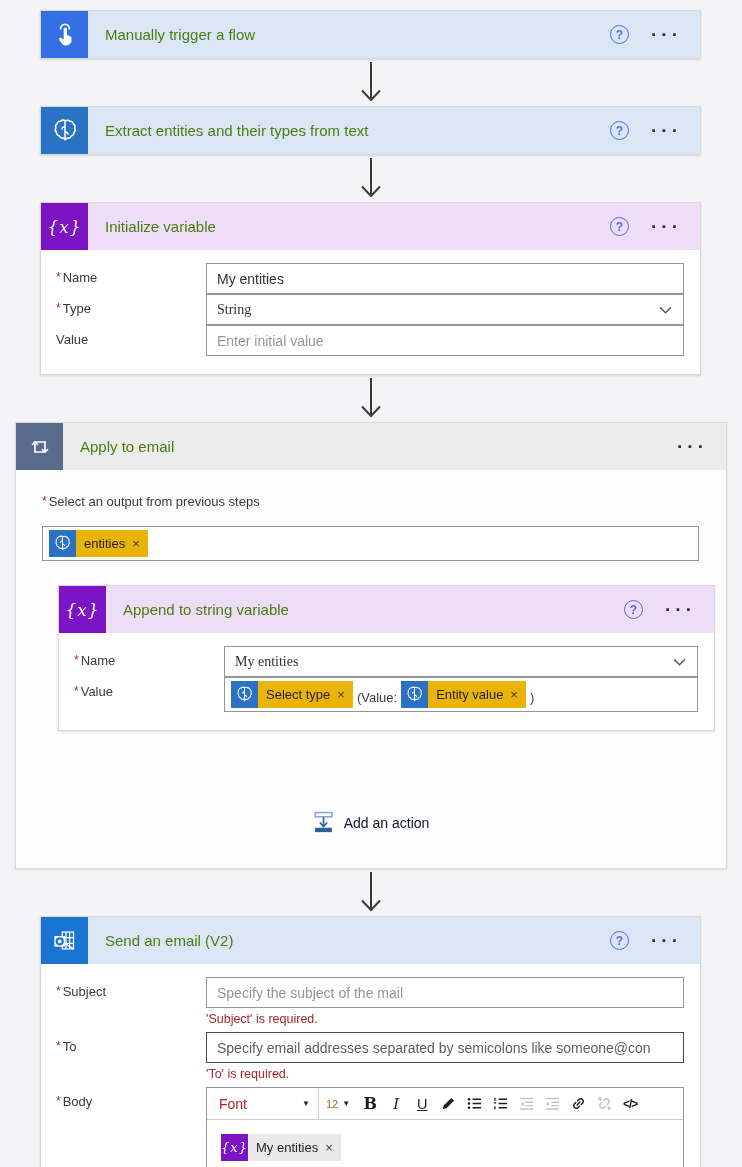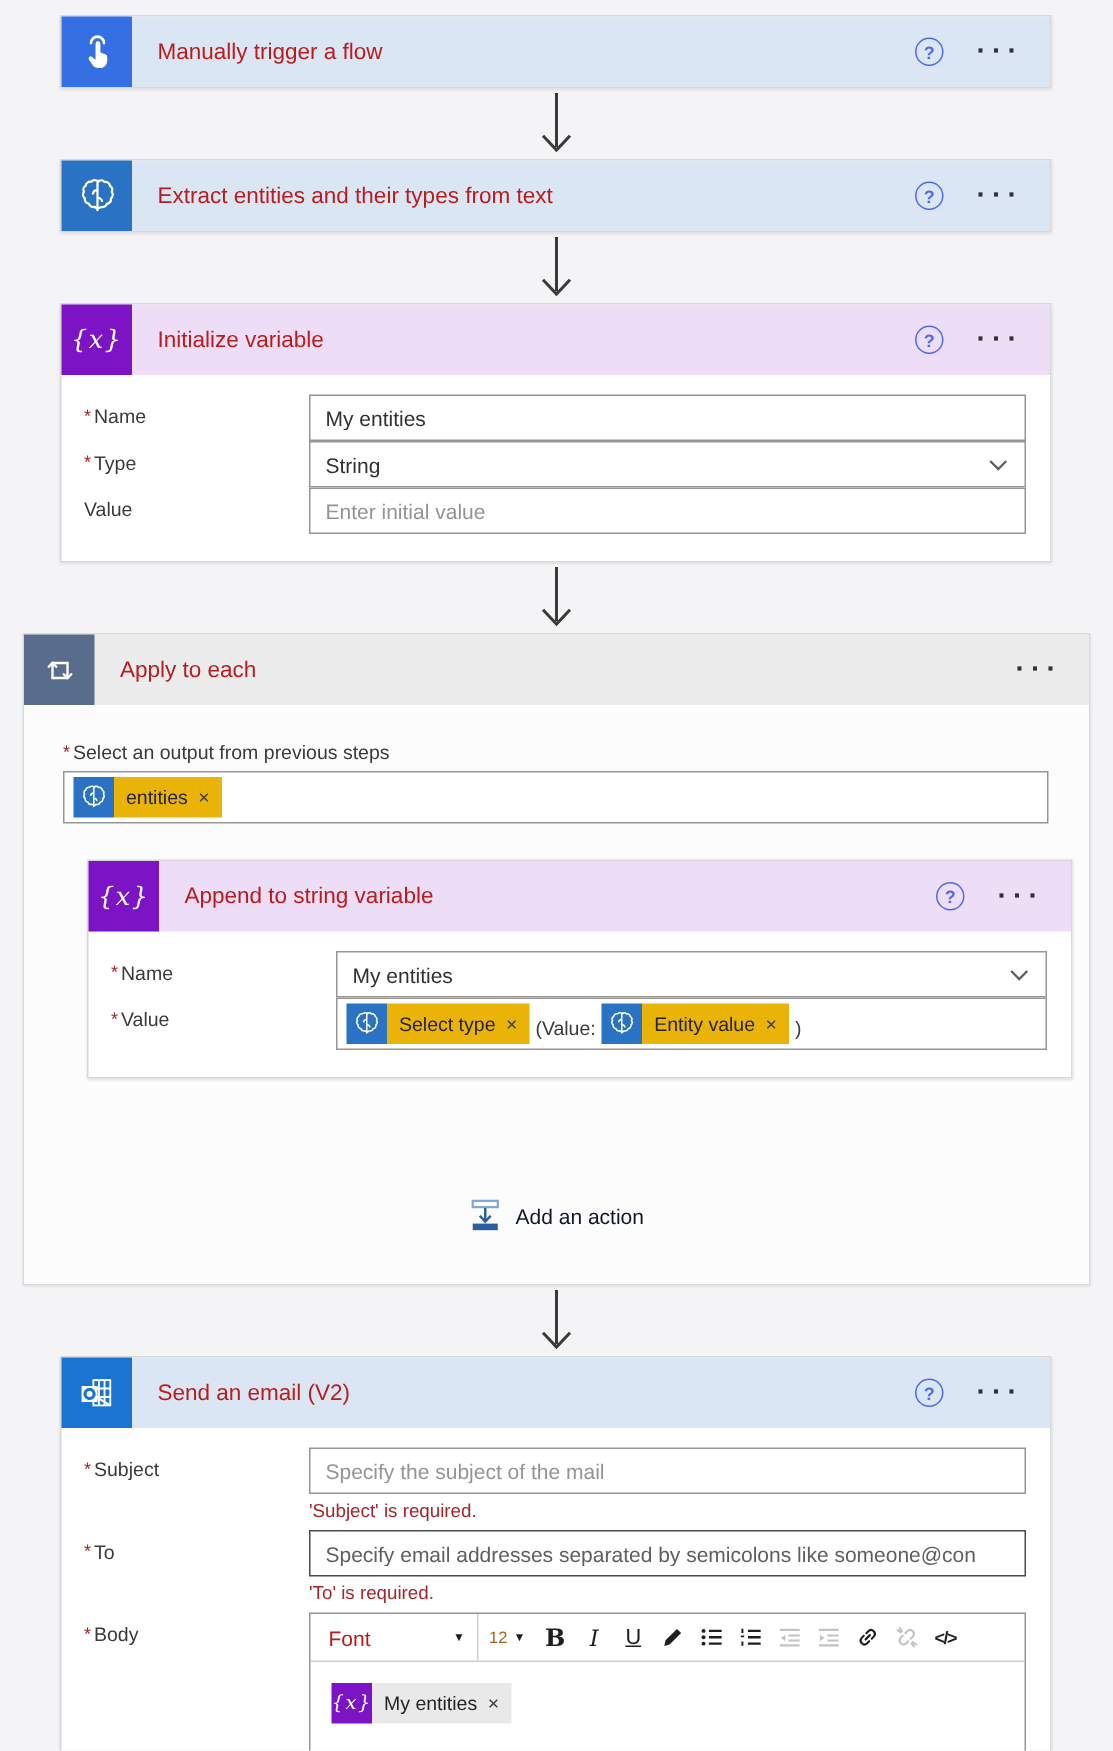--- a/index.html
+++ b/index.html
@@ -20,21 +20,21 @@
   .icon-tile { width:47px; min-width:47px; height:47px; display:flex;
                align-items:center; justify-content:center; }
   .tile-trigger { background:#3470e3; }
   .tile-extract { background:#2a72c3; }
   .tile-purple  { background:#7c13c4; }
   .tile-loop    { background:#5a6c8c; }
   .tile-outlook { background:#1a74d2; }
   .vx { color:#fff; font-family:"DejaVu Serif", serif; font-style:italic;
         font-size:17px; letter-spacing:1px; }
   .card-title { flex:1; display:flex; align-items:center; padding-left:17px;
-                font-size:15px; color:#b91c1c; }
+                font-size:15px; color:#4d7c0f; }
   .hdr-actions { display:flex; align-items:center; gap:22px; padding-right:18px; }
   .help-badge { width:19px; height:19px; border:1.6px solid #4f6bed; border-radius:50%;
                 color:#4f6bed; font-size:12px; font-weight:bold; display:flex;
                 align-items:center; justify-content:center; cursor:pointer; }
   .menu-dots { color:#323130; font-size:19px; font-weight:bold; letter-spacing:4px;
                cursor:pointer; line-height:10px; }
 
   
   .connector { display:flex; justify-content:center; height:47px; }
 
@@ -47,42 +47,42 @@
   .field-main { flex:1; }
   .tb { width:100%; height:31px; border:1px solid #979593; background:#fff;
         font-family:"Liberation Sans",sans-serif; font-size:14px; color:#323130;
         padding:0 10px; outline:none; }
   .tb::placeholder { color:#949494; }
   .tb-dark { border-color:#4a4a4a; }
   .tb-dark::placeholder { color:#605e5c; }
   .selectbox { width:100%; height:31px; border:1px solid #979593; background:#fff;
                display:flex; align-items:center; padding:0 10px; font-size:14px;
                cursor:pointer; }
-  .selectbox span.val { flex:1; }
+  .selectbox span.val { flex:1;font-family:Liberation Serif, serif; }
   .error-text { color:#a4262c; font-size:12.5px; margin-top:4px; }
 
   
   .token-field { width:100%; min-height:33px; border:1px solid #979593; background:#fff;
                  display:flex; align-items:center; padding:3px 6px; flex-wrap:wrap; }
   .token { display:flex; align-items:center; height:27px; cursor:pointer; }
   .token-ico { width:27px; height:27px; display:flex; align-items:center; justify-content:center; }
   .token-ico.blue { background:#2a72c3; }
   .token-ico.purple { background:#7c13c4; }
   .token-lab { height:27px; display:flex; align-items:center; gap:7px; padding:0 8px;
                font-size:13px; color:#252423; }
   .token-lab.blue { background:#eab308; }
   .token-lab.gray { background:#e9e9e9; }
   .tok-x { font-size:13px; color:#3b3a39; }
   .inline-txt { font-size:13px; color:#3b3a39; margin:0 4px; padding-top:6px; }
 
   
   .scope { width:712px; margin-left:15px; background:#fcfcfc;
            border:1px solid #dadada; box-shadow:0 1px 2px rgba(0,0,0,.10); }
   .scope-content { padding:24px 27px 24px 26px; }
-  .scope-label { font-size:13px; color:#3b3a39; margin-bottom:5px; }
+  .scope-label { font-size:13px; color:#3b3a39; margin-bottom:17px; }
   .scope .card { width:657px; margin-left:16px; }
   .add-action-row { display:flex; justify-content:center; align-items:center; gap:9px;
                     margin-top:80px; margin-bottom:10px; cursor:pointer; }
   .add-action-label { color:#0f172a; font-size:14px; }
 
   
   .editor { border:1px solid #979593; background:#fff; }
   .editor-toolbar { display:flex; align-items:center; height:32px;
                     border-bottom:1px solid #cfcfcf; padding:0 4px; }
   .font-dd { display:flex; align-items:center; width:108px; padding:0 8px;
@@ -207,21 +207,21 @@
   <div class="scope">
     <div class="card-header hdr-gray">
       <div class="icon-tile tile-loop">
         <svg width="24" height="24" viewBox="0 0 24 24" fill="none" stroke="#fff" stroke-width="1.6" stroke-linecap="round" stroke-linejoin="round">
           <path d="M7 17V7h10"></path>
             <path d="M4.5 9.5 7 6.8l2.5 2.7"></path>
           <path d="M17 7v10H7"></path>
             <path d="M19.5 14.5 17 17.2l-2.5-2.7"></path>
         </svg>
       </div>
-      <div class="card-title">Apply to each</div>
+      <div class="card-title">Apply to email</div>
       <div class="hdr-actions">
         <div class="menu-dots">···</div>
       </div>
     </div>
 
     <div class="scope-content">
       <div class="scope-label"><span class="req">*</span><span>Select an output from previous steps</span></div>
       <div class="token-field">
         <div class="token">
           <span class="token-ico blue">

